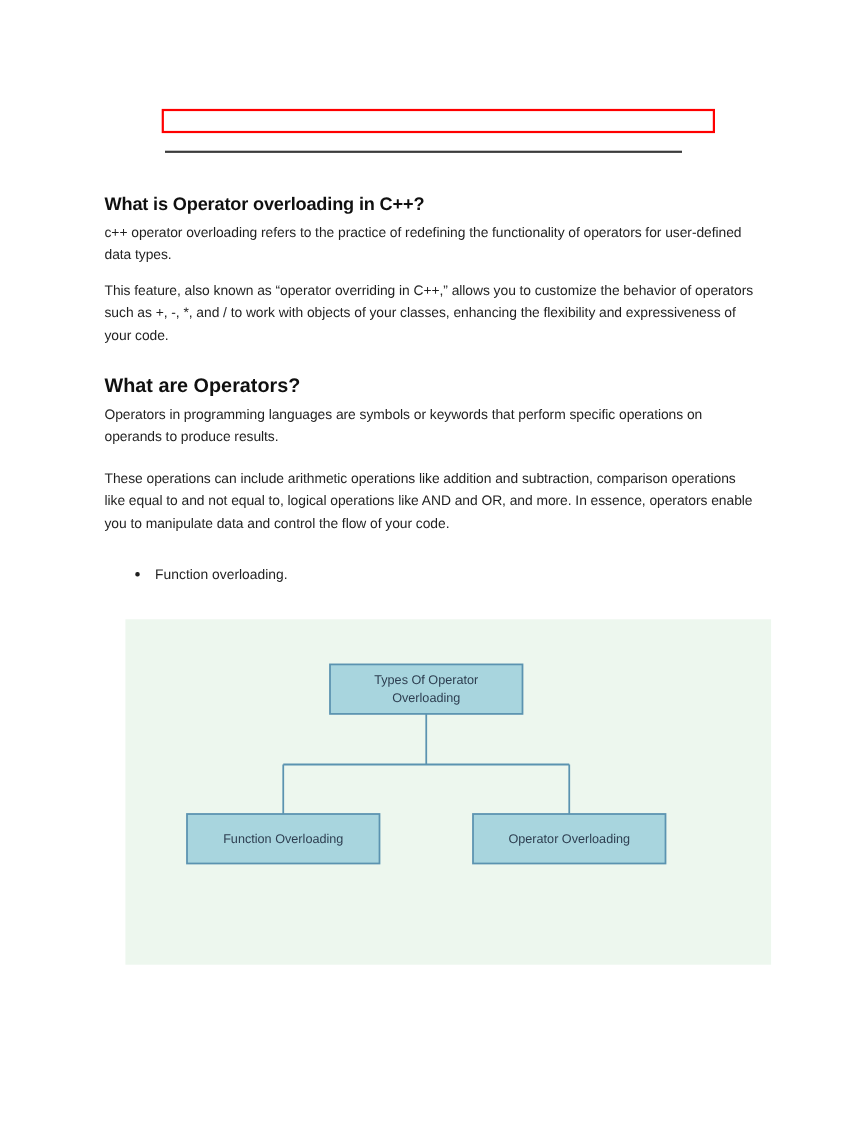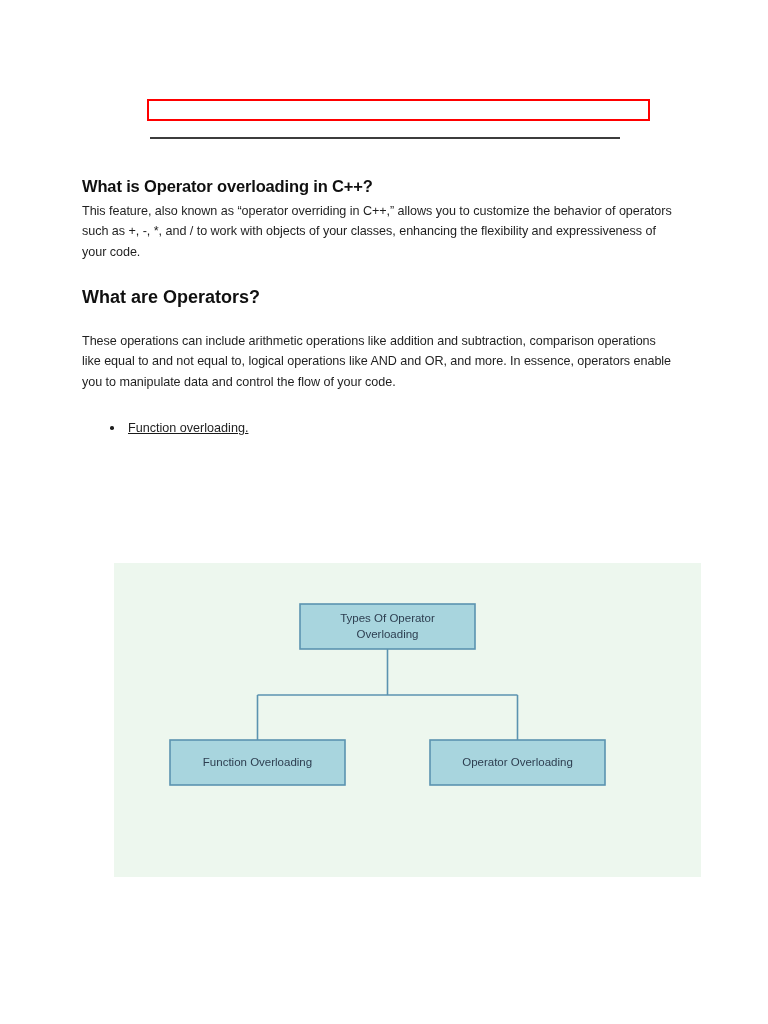--- a/index.html
+++ b/index.html
@@ -38,21 +38,21 @@
     left: 150px;
     top: 137px;
     width: 470px;
     height: 2px;
     background: #3c3c3c;
   }
 
   
   .content {
     position: absolute;
-    left: 82px;
+    left: 95px;
     top: 176px;
     width: 592px;
   }
 
   h1.doc-title {
     font-size: 16.5px;
     font-weight: bold;
     letter-spacing: -0.15px;
     margin: 0 0 4px 0;
     color: #101010;
@@ -76,21 +76,20 @@
     font-weight: bold;
     margin: 0 0 1px 0;
     color: #101010;
     line-height: 1.63;
   }
 
   ul.bullets {
     list-style: none;
     margin: 9px 0 0 0;
     padding: 0;
-    text-decoration: underline;
   }
   ul.bullets li {
     position: relative;
     font-size: 12.6px;
     line-height: 1.63;
     color: #1f1f1f;
     padding-left: 46px;
     margin-bottom: 14px;
   }
   ul.bullets li .dot {
@@ -140,25 +139,27 @@
 
 <div class="page">
 
   <div class="redbox"></div>
   <div class="toprule"></div>
 
   <div class="content">
 
     <h1 class="doc-title">What is Operator overloading in C++?</h1>
 
+    <p class="body">c++ operator overloading refers to the practice of redefining the functionality of operators for user-defined data types.</p>
     <p class="body">This feature, also known as “operator overriding in C++,” allows you to customize the behavior of operators such as +, -, *, and / to work with objects of your classes, enhancing the flexibility and expressiveness of your code.</p>
 
     <div class="gap-lg"></div>
 
     <h2 class="sub-title">What are Operators?</h2>
+    <p class="body">Operators in programming languages are symbols or keywords that perform specific operations on operands to produce results.</p>
 
     <div class="gap-md"></div>
 
     <p class="body">These operations can include arithmetic operations like addition and subtraction, comparison operations like equal to and not equal to, logical operations like AND and OR, and more. In essence, operators enable you to manipulate data and control the flow of your code.</p>
 
     <div class="gap-md"></div>
 
 
     <ul class="bullets">
       <li>

